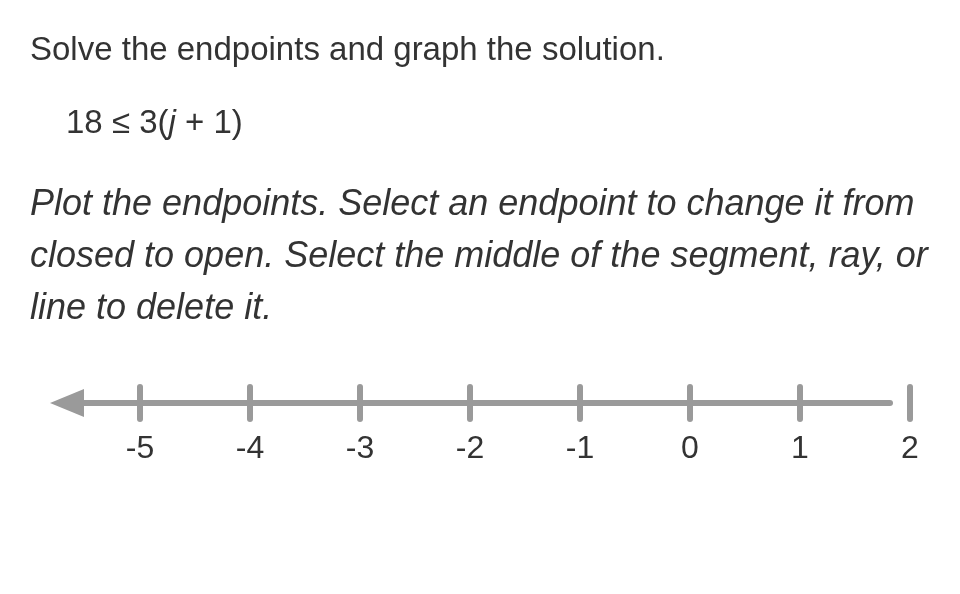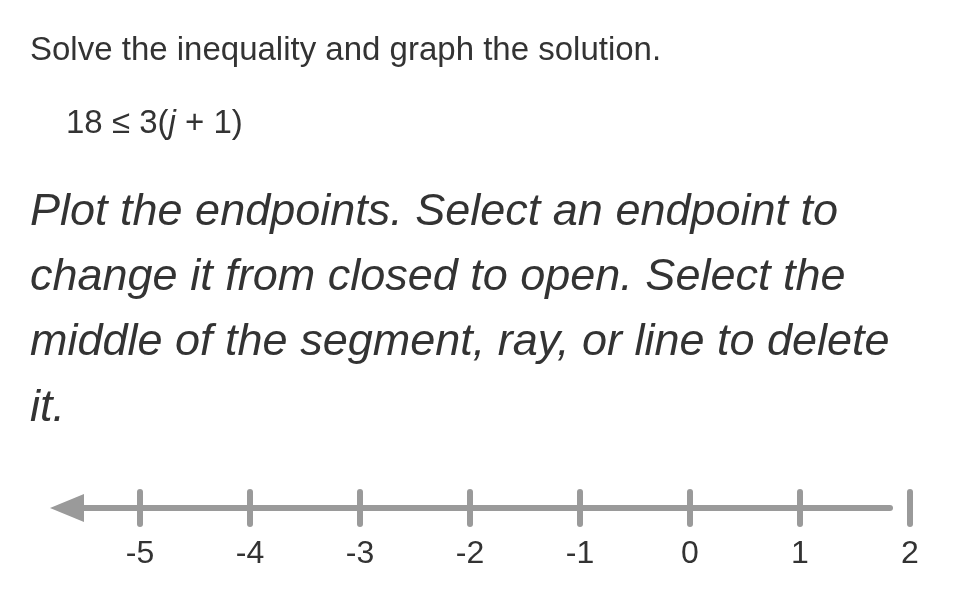--- a/index.html
+++ b/index.html
@@ -25,38 +25,38 @@
     font-size: 33px;
     color: #333333;
     margin-left: 36px;
     margin-bottom: 36px;
     font-family: Verdana, Geneva, sans-serif;
   }
   .inequality .var {
     font-style: italic;
   }
   .instructions {
-    font-size: 45px;
+    font-size: 36px;
     font-style: italic;
     color: #333333;
     line-height: 1.45;
     margin-bottom: 40px;
   }
   .numberline-wrap {
     width: 900px;
     height: 110px;
     position: relative;
   }
 </style>
 </head>
 <body>
 
 <div class="page">
 
-  <div class="prompt">Solve the inequality and graph the solution.</div>
+  <div class="prompt">Solve the endpoints and graph the solution.</div>
 
   <div class="inequality">
     <span>18</span>
     <span> </span>
     <span>≤</span>
     <span> </span>
     <span>3(</span><span class="var">j</span><span> + 1)</span>
   </div>
 
   <div class="instructions">Plot the endpoints. Select an endpoint to change it from closed to open. Select the middle of the segment, ray, or line to delete it.</div>

